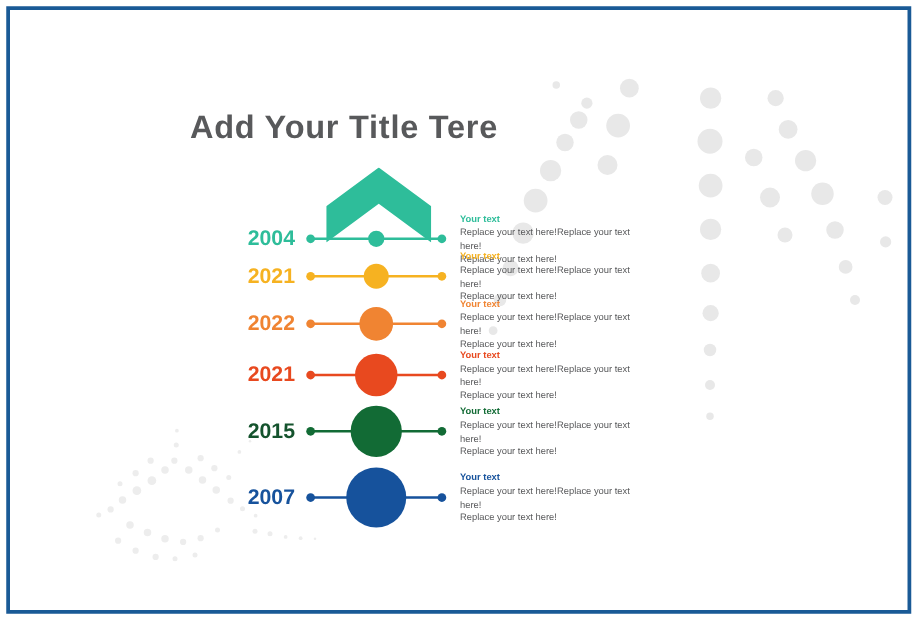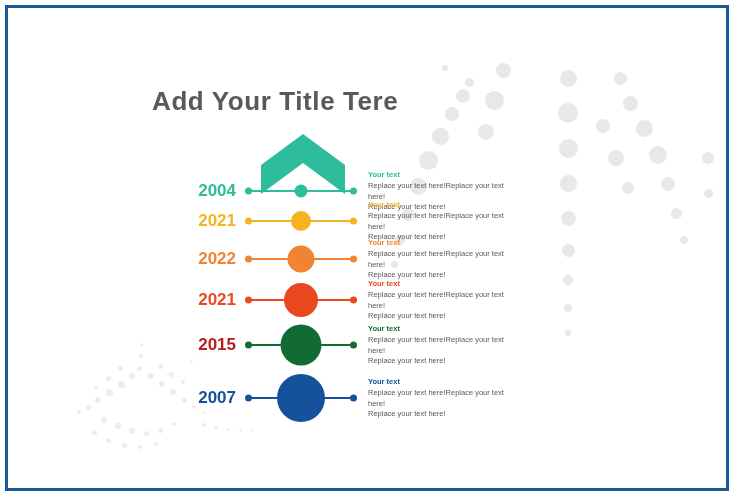--- a/index.html
+++ b/index.html
@@ -251,21 +251,21 @@
             <span class="enddot right" style="background: rgb(232, 73, 31);"></span>
           </div>
           <div class="node" style="width: 34px; height: 34px; background: rgb(232, 73, 31);"></div>
           <div class="txtblock">
             <p class="txt-head" style="color: rgb(232, 73, 31);">Your text</p>
             <p class="txt-body">Replace your text here!Replace your text here!</p>
             <p class="txt-body">Replace your text here!</p>
           </div>
         </div>
         <div class="row" style="top: 337px;">
-          <div class="year" style="color: #b91c1c;">2015</div>
+          <div class="year" style="color: #14532d;">2015</div>
           <div class="bar" style="background: rgb(18, 107, 53);">
             <span class="enddot left" style="background: rgb(18, 107, 53);"></span>
             <span class="enddot right" style="background: rgb(18, 107, 53);"></span>
           </div>
           <div class="node" style="width: 41px; height: 41px; background: rgb(18, 107, 53);"></div>
           <div class="txtblock">
             <p class="txt-head" style="color: rgb(18, 107, 53);">Your text</p>
             <p class="txt-body">Replace your text here!Replace your text here!</p>
             <p class="txt-body">Replace your text here!</p>
           </div>

